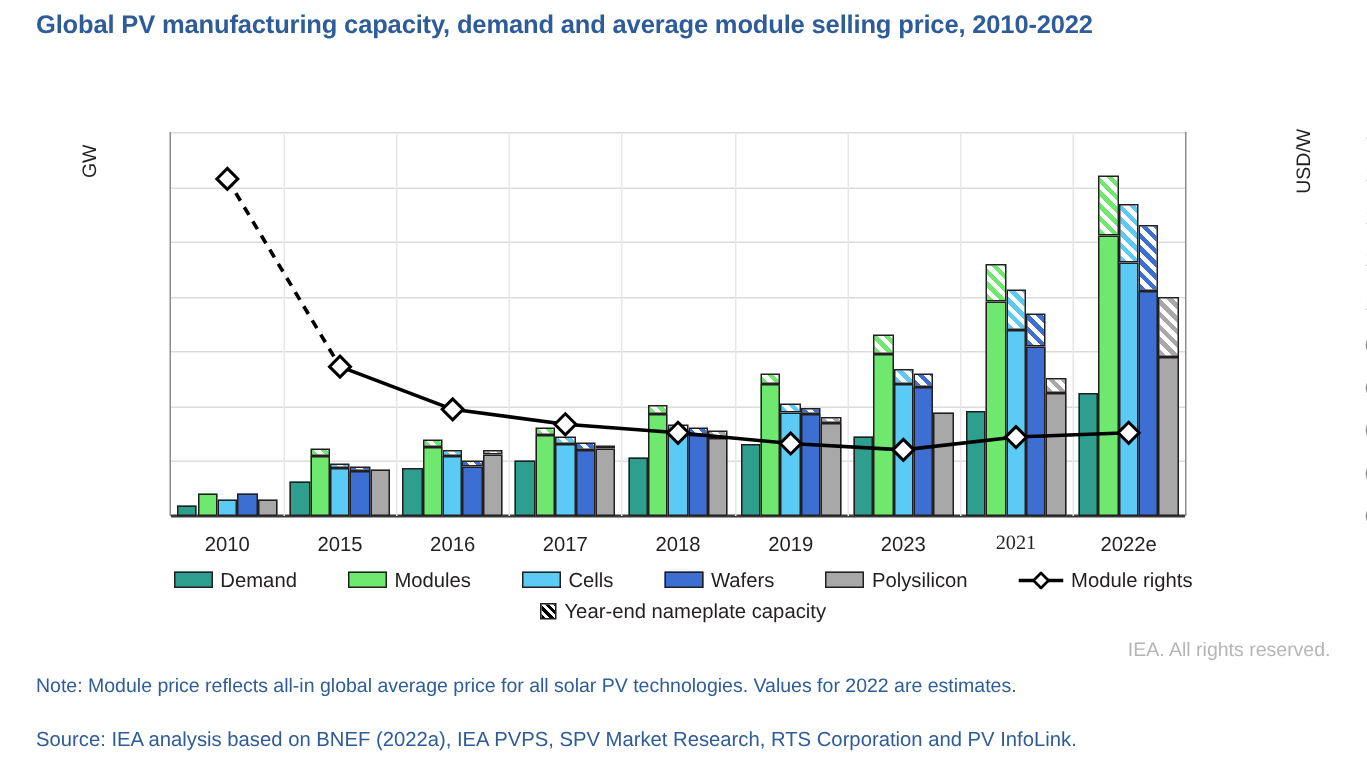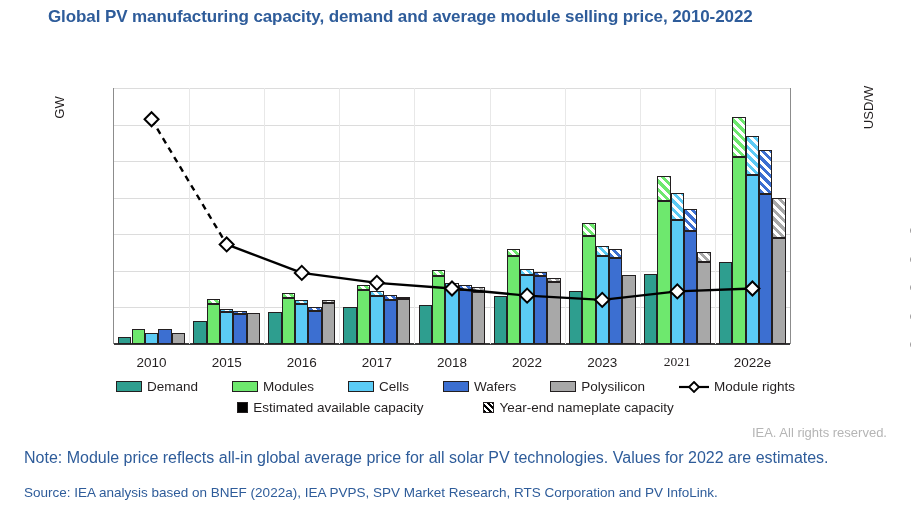--- a/index.html
+++ b/index.html
@@ -17,21 +17,20 @@
   .title {
     position: absolute;
     left: 24px;
     top: 6px;
     width: 850px;
     font-size: 17px;
     font-weight: bold;
     color: #2E5C9A;
     line-height: 1.35;
     letter-spacing: -0.1px;
-    margin-left: 24px;
   }
   
   #chart-area {
     position: absolute;
     left: 0;
     top: 70px;
     width: 911px;
     height: 300px;
   }
   #plot {
@@ -177,21 +176,21 @@
     position: absolute;
     right: 24px;
     top: 425px;
     font-size: 13px;
     color: #B5B5B5;
   }
   .note {
     position: absolute;
     left: 24px;
     top: 449px;
-    font-size: 16px;
+    font-size: 13px;
     color: #2E5C9A;
   }
   .source {
     position: absolute;
     left: 24px;
     top: 485px;
     font-size: 13.5px;
     color: #2E5C9A;
   }
 </style>
@@ -229,21 +228,21 @@
         <div class="ytick-r" style="top: 56.8889px;">1.4</div>
         <div class="ytick-r" style="top: 28.4444px;">1.6</div>
         <div class="ytick-r" style="top: 0px;">1.8</div>
       </div>
     <div id="xticks">
         <div class="xtick" style="left: 37.5556px;">2010</div>
         <div class="xtick" style="left: 112.667px;">2015</div>
         <div class="xtick" style="left: 187.778px;">2016</div>
         <div class="xtick" style="left: 262.889px;">2017</div>
         <div class="xtick" style="left: 338px;">2018</div>
-        <div class="xtick" style="left: 413.111px;">2022</div>
+        <div class="xtick" style="left: 413.111px;">2019</div>
         <div class="xtick" style="left: 488.222px;">2023</div>
         <div class="xtick" style="left: 563.333px; font-family: Liberation Serif, serif;">2021</div>
         <div class="xtick" style="left: 638.444px;">2022e</div>
       </div>
     <div id="bars">
         <div class="bar" style="left: 4.13111px; width: 13.3698px; height: 7.31429px; background: rgb(46, 158, 143);"></div>
         <div class="bar" style="left: 17.5009px; width: 13.3698px; height: 14.6286px; background: rgb(110, 232, 110);"></div>
         <div class="bar" style="left: 30.8707px; width: 13.3698px; height: 10.9714px; background: rgb(91, 203, 245);"></div>
         <div class="bar" style="left: 44.2404px; width: 13.3698px; height: 14.6286px; background: rgb(60, 111, 209);"></div>
         <div class="bar" style="left: 57.6102px; width: 13.3698px; height: 10.9714px; background: rgb(168, 168, 168);"></div>
@@ -373,24 +372,20 @@
       <div class="legend-item">
         <span class="swatch-line"><svg width="30" height="12" viewBox="0 0 30 12">
             <line x1="0" y1="6" x2="30" y2="6" stroke="#000000" stroke-width="2.2"></line>
             <polygon points="15,1 20,6 15,11 10,6" fill="#ffffff" stroke="#000000" stroke-width="1.8"></polygon>
           </svg></span>
         <span>Module rights</span>
       </div>
     </div>
   <div class="legend-row row2" id="legend-row-2">
       <div class="legend-item">
-        <span class="swatch-sm" style="background: rgb(0, 0, 0);"></span>
-        <span>Estimated available capacity</span>
-      </div>
-      <div class="legend-item">
         <span class="swatch-sm" style="background-image: repeating-linear-gradient(45deg, rgb(0, 0, 0) 0px, rgb(0, 0, 0) 2px, rgb(255, 255, 255) 2px, rgb(255, 255, 255) 4px);"></span>
         <span>Year-end nameplate capacity</span>
       </div>
     </div>
 </div>
 
 <div class="rights">IEA. All rights reserved.</div>
 <div class="note">Note: Module price reflects all-in global average price for all solar PV technologies. Values for 2022 are estimates.</div>
 <div class="source">Source: IEA analysis based on BNEF (2022a), IEA PVPS, SPV Market Research, RTS Corporation and PV InfoLink.</div>
 

